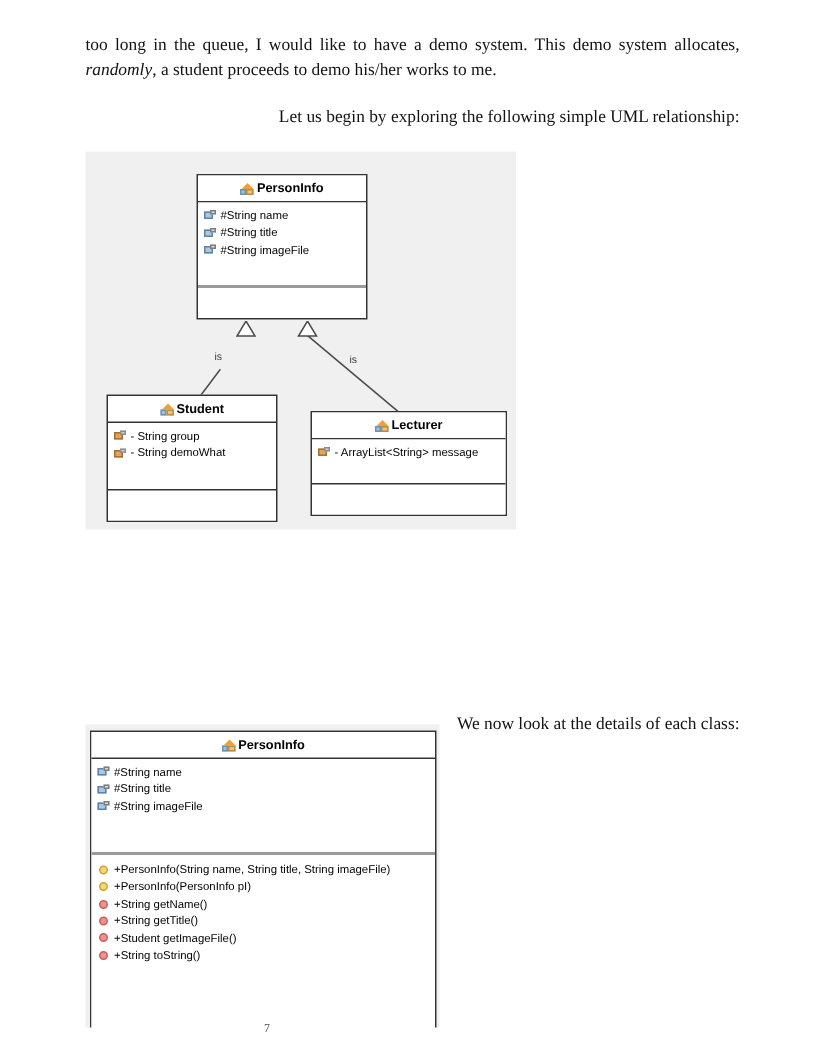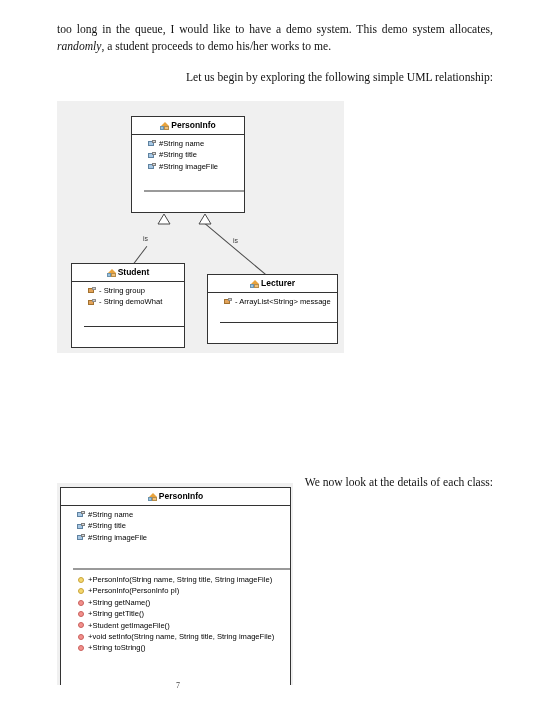--- a/index.html
+++ b/index.html
@@ -63,21 +63,20 @@
     padding: 3px 2px 3px 2px;
     border-bottom: 1px solid #333333;
     background: #ffffff;
     white-space: nowrap;
     line-height: 11px;
   }
   .uml-compartment {
     padding: 3px 2px 17px 4px;
     background: #ffffff;
     box-sizing: border-box;
-    margin-left: 12px;
   }
   .uml-compartment.divider-thick {
     border-top: 2px solid #9a9a9a;
   }
   .uml-compartment.divider-thin {
     border-top: 1px solid #333333;
   }
   .uml-row {
     font-family: "Liberation Sans", sans-serif;
     font-size: 7.6px;
@@ -383,26 +382,20 @@
         <div class="uml-row">
           <span class="ico ico-dot method">
               <span class="c"></span>
             </span>
           <span class="rowtext">+Student getImageFile()</span>
         </div>
         <div class="uml-row">
           <span class="ico ico-dot method">
               <span class="c"></span>
             </span>
-          <span class="rowtext">+void setInfo(String name, String title, String imageFile)</span>
-        </div>
-        <div class="uml-row">
-          <span class="ico ico-dot method">
-              <span class="c"></span>
-            </span>
           <span class="rowtext">+String toString()</span>
         </div>
       </div>
     </div>
   </div>
 
   <div class="page-marker" style="left:176px; top:681px;">7</div>
 
 </div>
 

